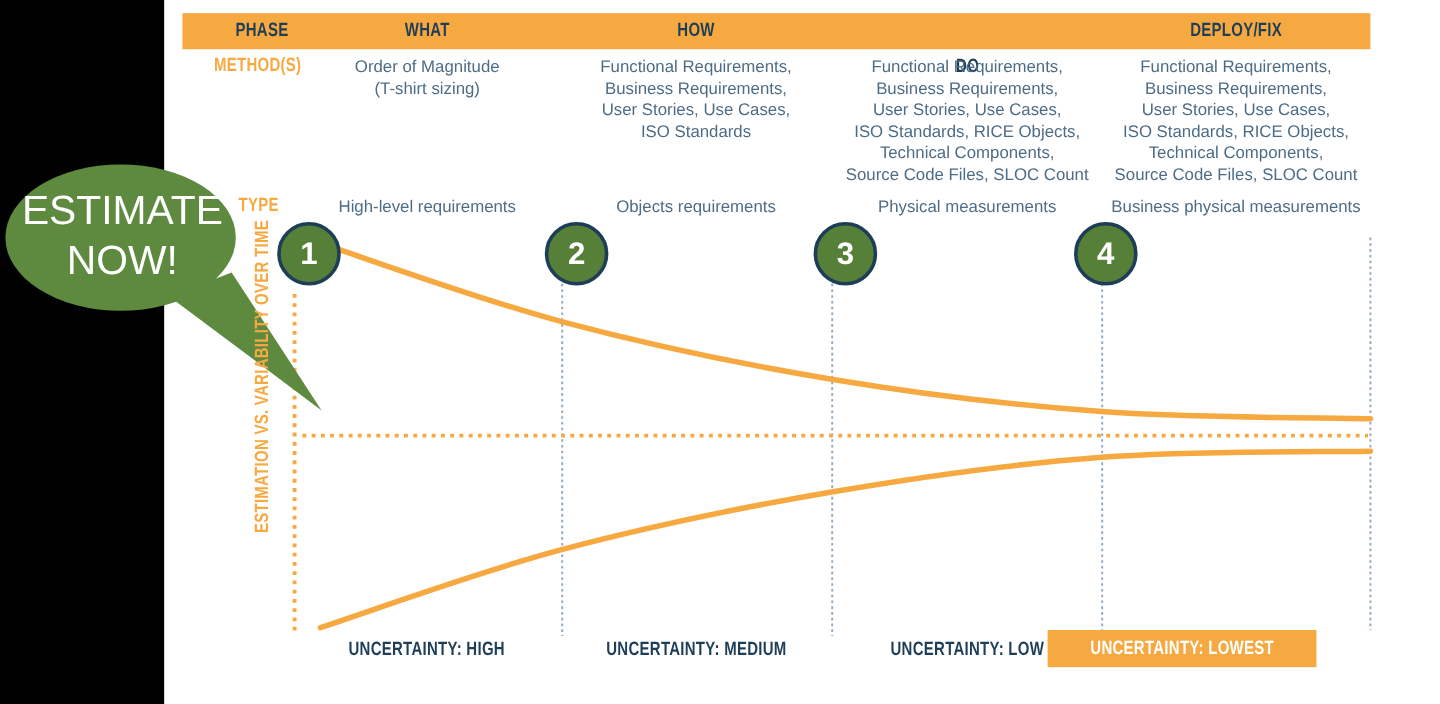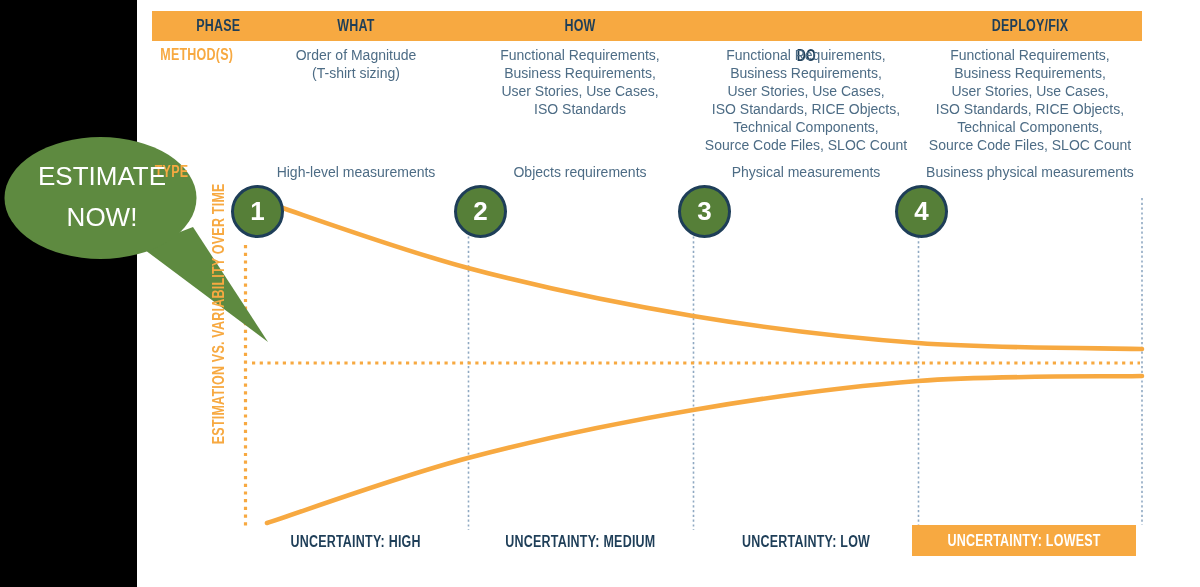--- a/index.html
+++ b/index.html
@@ -16,55 +16,55 @@
     position:absolute; left:152px; top:11px; width:990px; height:30px;
     background:var(--orange,#F7A941);
   }
   .hdr-label {
     position:absolute; top:11px; height:44px; line-height:30px; width:180px;
     text-align:center; font-size:16px; font-weight:700; color:var(--navy,#1E3E58);
   }
   .cx { display:inline-block; transform:scaleX(0.78); letter-spacing:0.3px; white-space:nowrap; }
 
   .row-label {
-    position:absolute; left:150px; width:130px; text-align:left;
+    position:absolute; left:150px; width:130px; text-align:center;
     font-size:16px; font-weight:700; color:var(--orange,#F7A941);
   }
   .cell {
     position:absolute; text-align:center; color:var(--slate,#4D6C85);
     font-size:14px; line-height:18px; white-space:pre-line;
   }
   .type-cell { white-space:nowrap; }
 
   .num-circle {
     position:absolute; top:185px; width:53px; height:53px; box-sizing:border-box;
     background:var(--green_circle,#567F38); border:3px solid var(--navy,#1E3E58);
     border-radius:50%; display:flex; align-items:center; justify-content:center;
     color:#ffffff; font-size:26px; font-weight:700;
   }
 
   .unc-label {
     position:absolute; top:533px; width:230px; text-align:center;
     font-size:16px; font-weight:700; color:var(--navy,#1E3E58);
   }
   .unc-box {
-    position:absolute; left:912px; top:525px; width:224px; height:31px;
+    position:absolute; left:873px; top:525px; width:224px; height:31px;
     line-height:31px; background:var(--orange,#F7A941); color:#ffffff;
     text-align:center; font-size:16px; font-weight:700;
   }
 
   .y-axis-label {
     position:absolute; left:99px; top:352px; width:240px; height:18px;
     line-height:18px; text-align:center; transform:rotate(-90deg);
     font-size:16px; font-weight:700; color:var(--orange,#F7A941);
   }
 
   .callout-text {
     position:absolute; left:18px; top:156px; width:168px; text-align:center;
-    color:#ffffff; font-size:26px; line-height:41px; white-space:pre-line;
+    color:#ffffff; font-size:34px; line-height:41px; white-space:pre-line;
   }
 
   .sep-line { stroke:var(--separator_blue,#8FA9C2); stroke-width:1.6; stroke-dasharray:2.2 2.6; fill:none; }
   .dot-orange { stroke:var(--orange,#F7A941); stroke-width:3.2; stroke-dasharray:3.2 4.5; fill:none; }
   .cone-curve { stroke:var(--orange,#F7A941); stroke-width:4.6; fill:none; stroke-linecap:round; }
   .bubble-shape { fill:var(--green_bubble,#5E8A40); stroke:none; }
 </style>
 </head>
 <body>
 
@@ -111,21 +111,21 @@
 Technical Components,
 Source Code Files, SLOC Count</div>
   <div class="cell" style="left:915px; top:46px; width:230px;">Functional Requirements,
 Business Requirements,
 User Stories, Use Cases,
 ISO Standards, RICE Objects,
 Technical Components,
 Source Code Files, SLOC Count</div>
 
   <div class="row-label" style="top:163px;"><span class="cx">TYPE</span></div>
-  <div class="cell type-cell" style="left:236px; top:163px; width:240px;">High-level measurements</div>
+  <div class="cell type-cell" style="left:236px; top:163px; width:240px;">High-level requirements</div>
   <div class="cell type-cell" style="left:460px; top:163px; width:240px;">Objects requirements</div>
   <div class="cell type-cell" style="left:686px; top:163px; width:240px;">Physical measurements</div>
   <div class="cell type-cell" style="left:910px; top:163px; width:240px;">Business physical measurements</div>
 
   <div class="num-circle" style="left:231px;">
       <span>1</span>
     </div>
   <div class="num-circle" style="left:454px;">
       <span>2</span>
     </div>

